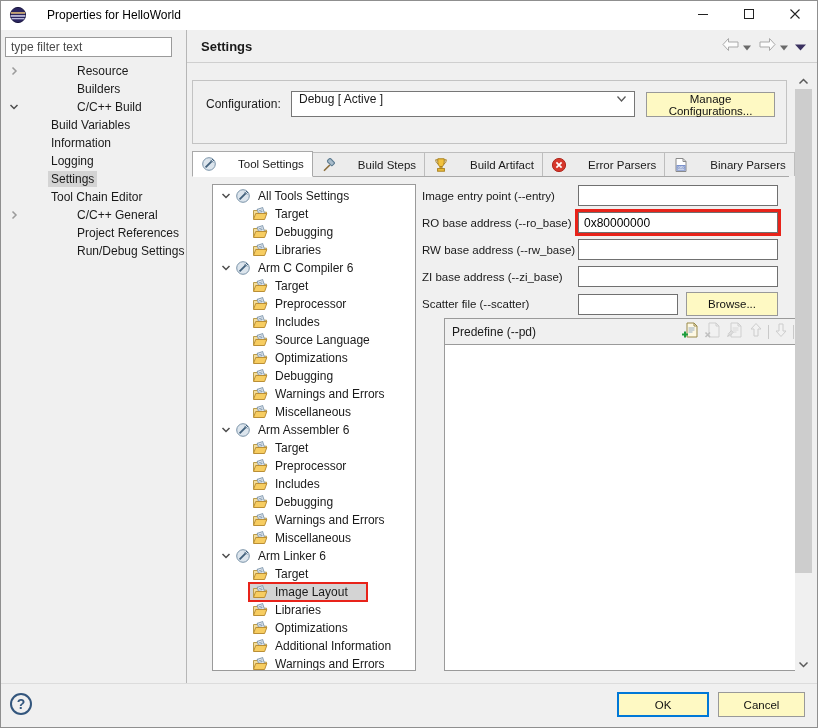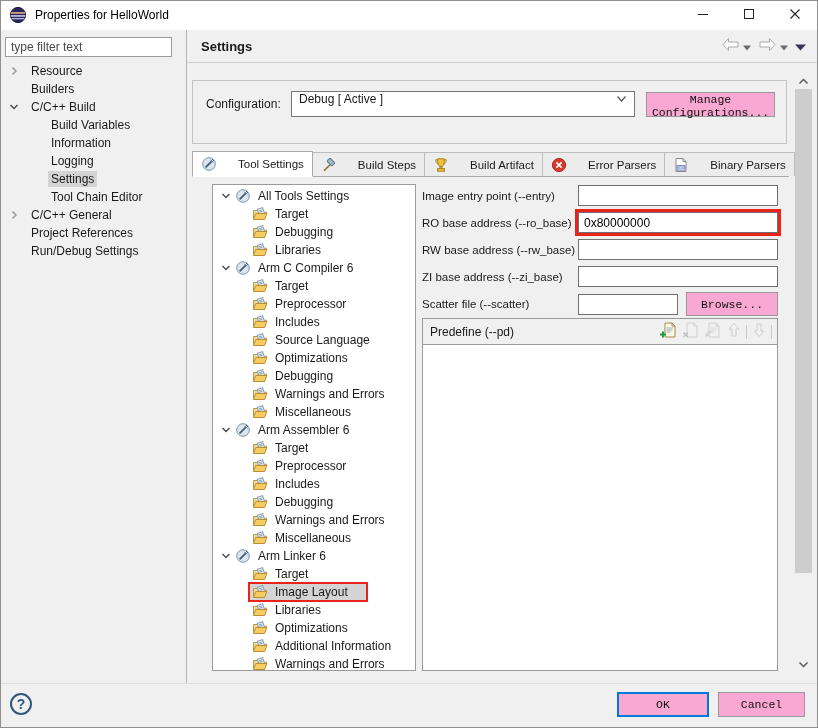--- a/index.html
+++ b/index.html
@@ -10,48 +10,48 @@
     font-size: 12px;
     color: #1a1a1a;
     background: #f0f0f0;
     overflow: hidden;
   }
   .window-border { position:absolute; inset:0; border:1px solid #8f8f8f; pointer-events:none; z-index:99; }
 
   
   #titlebar { position:absolute; left:0; top:0; width:818px; height:30px; background:#ffffff; display:flex; align-items:center; }
   #titlebar .app-icon { margin-left:9px; width:18px; height:18px; flex:none; }
-  #titlebar .title { margin-left:8px; font-size:12px; color:#000; }
+  #titlebar .title { margin-left:20px; font-size:12px; color:#000; }
   #titlebar .controls { margin-left:auto; display:flex; height:30px; }
   .cap-btn { width:46px; height:30px; display:flex; align-items:center; justify-content:center; background:transparent; border:none; }
 
   
   #filter-input { position:absolute; left:5px; top:37px; width:167px; height:20px; border:1px solid #9a9a9a; background:#fff; font-family:inherit; font-size:12px; padding:0 5px; }
   #filter-input::placeholder { color:#4a4a4a; opacity:1; }
   #sidebar-tree { position:absolute; left:0; top:62px; width:186px; }
-  .nav-row { display:flex; align-items:center; height:18px; padding-left:8px; white-space:nowrap; }
+  .nav-row { display:flex; align-items:center; height:18px; padding-left:8px; white-space:nowrap;gap:46px; }
   .nav-row .arrow { width:16px; height:12px; display:flex; align-items:center; flex:none; }
   .nav-row.lvl1 { padding-left:44px; }
   .nav-row .nav-label { margin-left:4px; padding:1px 3px; }
   .nav-row.sel .nav-label { background:#d4d4d4; }
   #vdivider { position:absolute; left:186px; top:30px; width:1px; height:653px; background:#b6b6b6; }
 
   
   #settings-header { position:absolute; left:187px; top:30px; width:631px; height:33px; border-bottom:1px solid #cfcfcf; display:flex; align-items:center; padding:0 12px 0 14px; background:#f0f0f0; }
   #settings-header .hdr-title { font-weight:bold; font-size:13px; }
   .hdr-nav { margin-left:auto; display:flex; align-items:center; gap:7px; }
   .hdr-btn { display:flex; align-items:center; gap:3px; background:none; border:none; padding:0; }
 
   
   #config-group { position:absolute; left:192px; top:80px; width:595px; height:64px; border:1px solid #c3c3c3; }
   .config-row { display:flex; align-items:center; margin:10px 11px 0 13px; }
   .config-row .cfg-label { width:85px; flex:none; }
   .combo { width:347px; height:26px; background:#fff; border:1px solid #767676; display:flex; padding:0 7px; }
   .combo .combo-value { flex:1; }
-  .btn { background:#f9a8d4; border:1px solid #999; font-family:Liberation Mono, monospace; font-size:11.5px; color:#111; }
+  .btn { background:#fef9c3; border:1px solid #999; font-family:Liberation Sans, sans-serif; font-size:11.5px; color:#111; }
   #manage-btn { margin-left:11px; width:130px; height:25px; }
 
   
   #tabs { position:absolute; left:192px; top:151px; width:597px; height:26px; display:flex; align-items:flex-end; border-bottom:1px solid #a9a9a9; }
   .tab { display:flex; align-items:center; gap:21px; padding:0 8px; height:24px; background:#ececec; border:1px solid #bdbdbd; border-bottom:none; margin-right:-1px; font-size:11.5px; white-space:nowrap; }
   .tab.active { background:#fff; height:26px; margin-bottom:-1px; border-color:#a9a9a9; border-bottom:1px solid #fff; z-index:2; }
   .tab .tab-icon { width:16px; height:16px; flex:none; display:flex; }
 
   
   #tool-tree { position:absolute; left:212px; top:184px; width:204px; height:487px; background:#fff; border:1px solid #9a9a9a; overflow:hidden; padding-top:2px; }
@@ -66,21 +66,21 @@
   #form-area { position:absolute; left:422px; top:184px; width:356px; }
   .frow { display:flex; align-items:center; height:23px; margin-bottom:4px; }
   .frow .f-label { flex:1; font-size:11.5px; white-space:nowrap; }
   .f-input { width:200px; height:21px; border:1px solid #707070; background:#fff; font-family:inherit; font-size:12px; padding:0 5px; flex:none; }
   .f-input.annotated { box-shadow:0 0 0 3px #e8231a; }
   #scatter-row { height:24px; }
   #scatter-input { width:100px; }
   #browse-btn { width:92px; height:24px; margin-left:8px; flex:none; }
 
   
-  #predefine { position:absolute; left:422px; top:318px; width:356px; height:353px; border:1px solid #9a9a9a; display:flex; flex-direction:column; }
+  #predefine { position:absolute; left:444px; top:318px; width:356px; height:353px; border:1px solid #9a9a9a; display:flex; flex-direction:column; }
   .pd-header { height:26px; background:#f0f0f0; border-bottom:1px solid #9a9a9a; display:flex; align-items:center; padding:0 4px 0 7px; flex:none; }
   .pd-title { flex:1; }
   .pd-btn { width:22px; height:20px; display:flex; align-items:center; justify-content:center; background:none; border:none; padding:0; }
   .pd-btn.disabled { opacity:.55; filter:grayscale(1); }
   .pd-sep { width:1px; height:14px; background:#c9c9c9; margin:0 1px; }
   .pd-list { flex:1; background:#fff; }
 
   
   #scrollbar { position:absolute; left:795px; top:72px; width:17px; height:600px; background:#f0f0f0; }
   .sb-btn { position:absolute; left:0; width:17px; height:17px; display:flex; align-items:center; justify-content:center; background:#f0f0f0; border:none; padding:0; }

